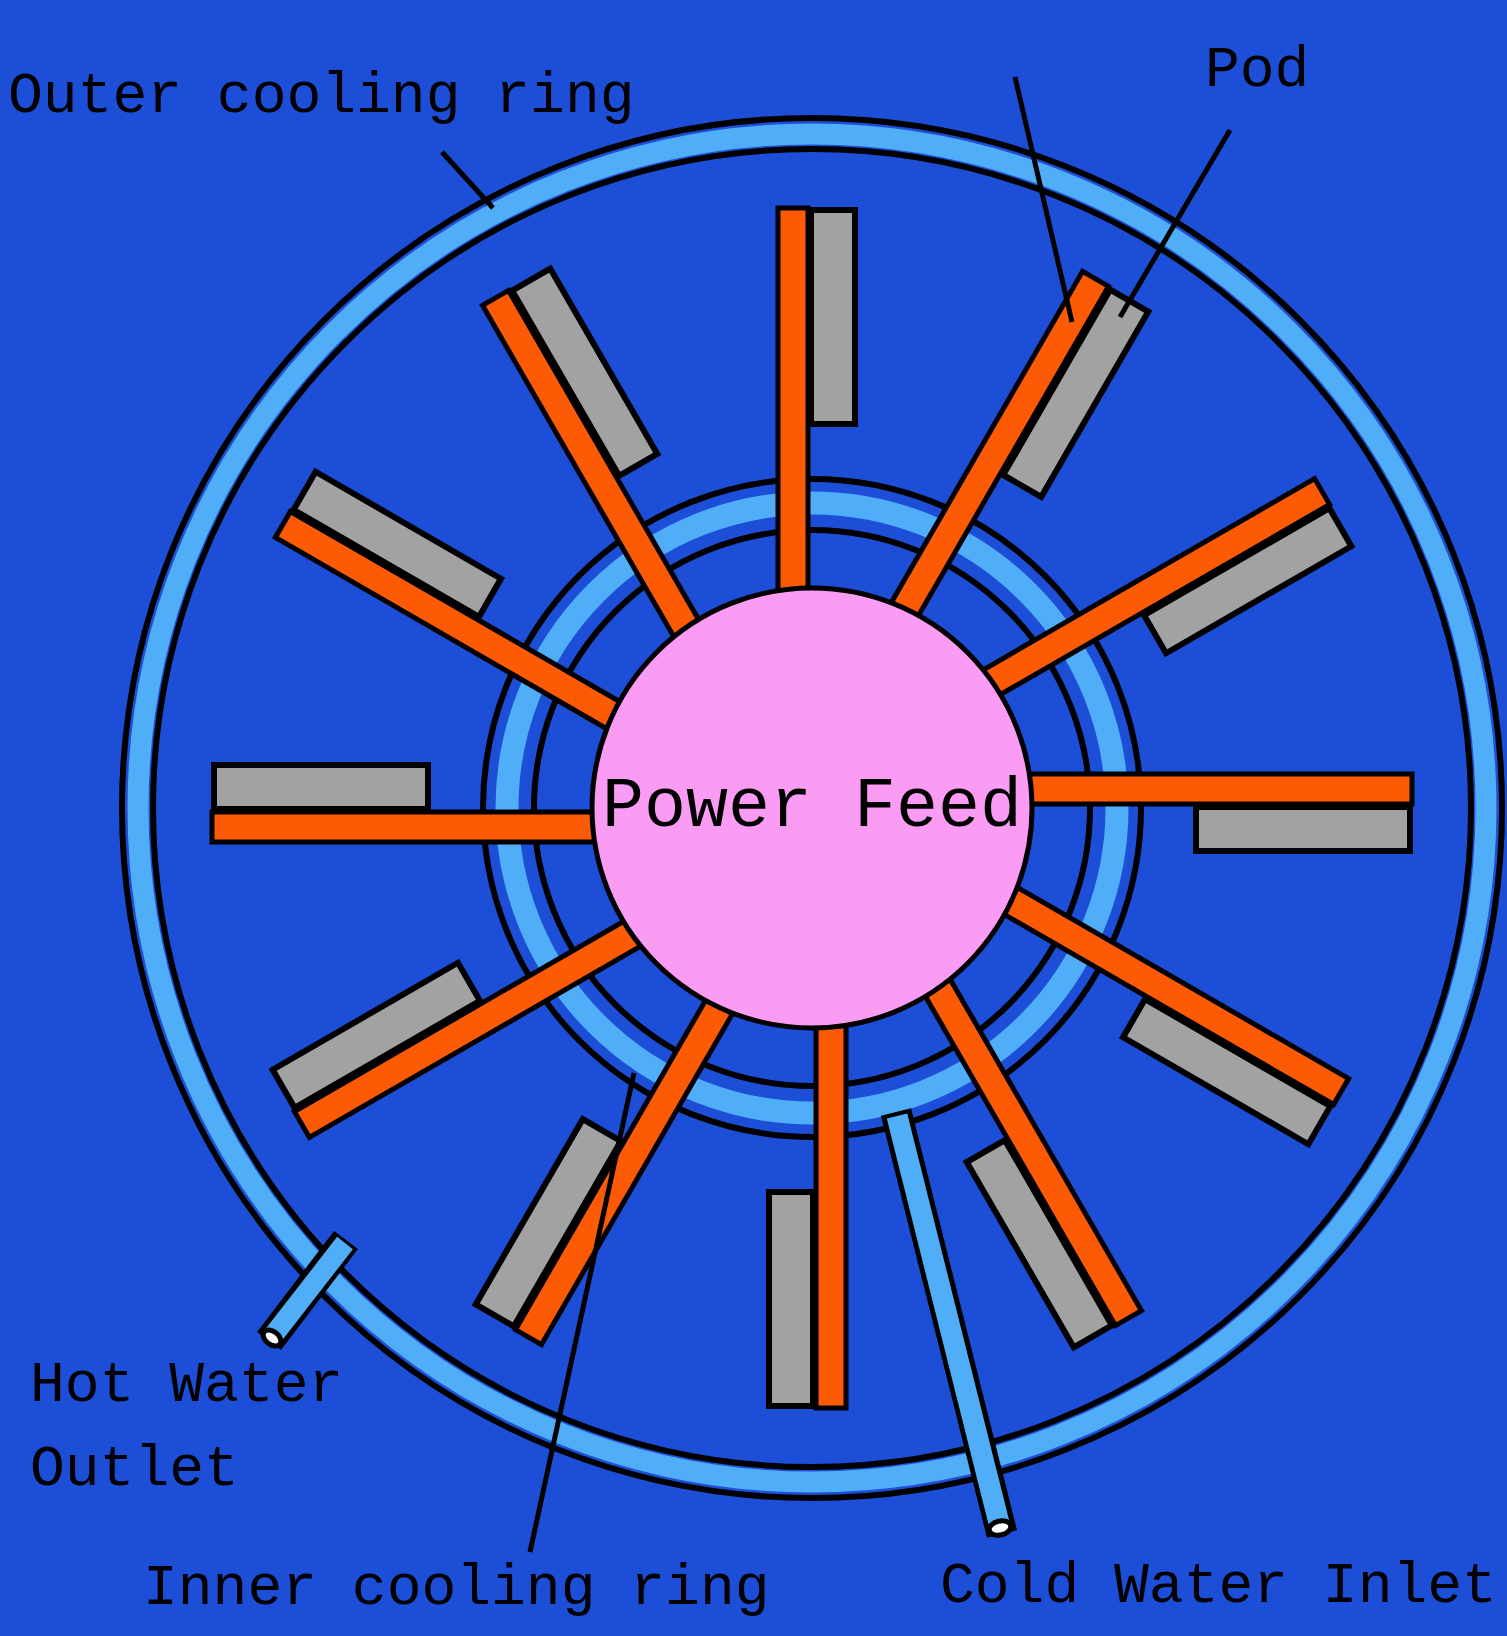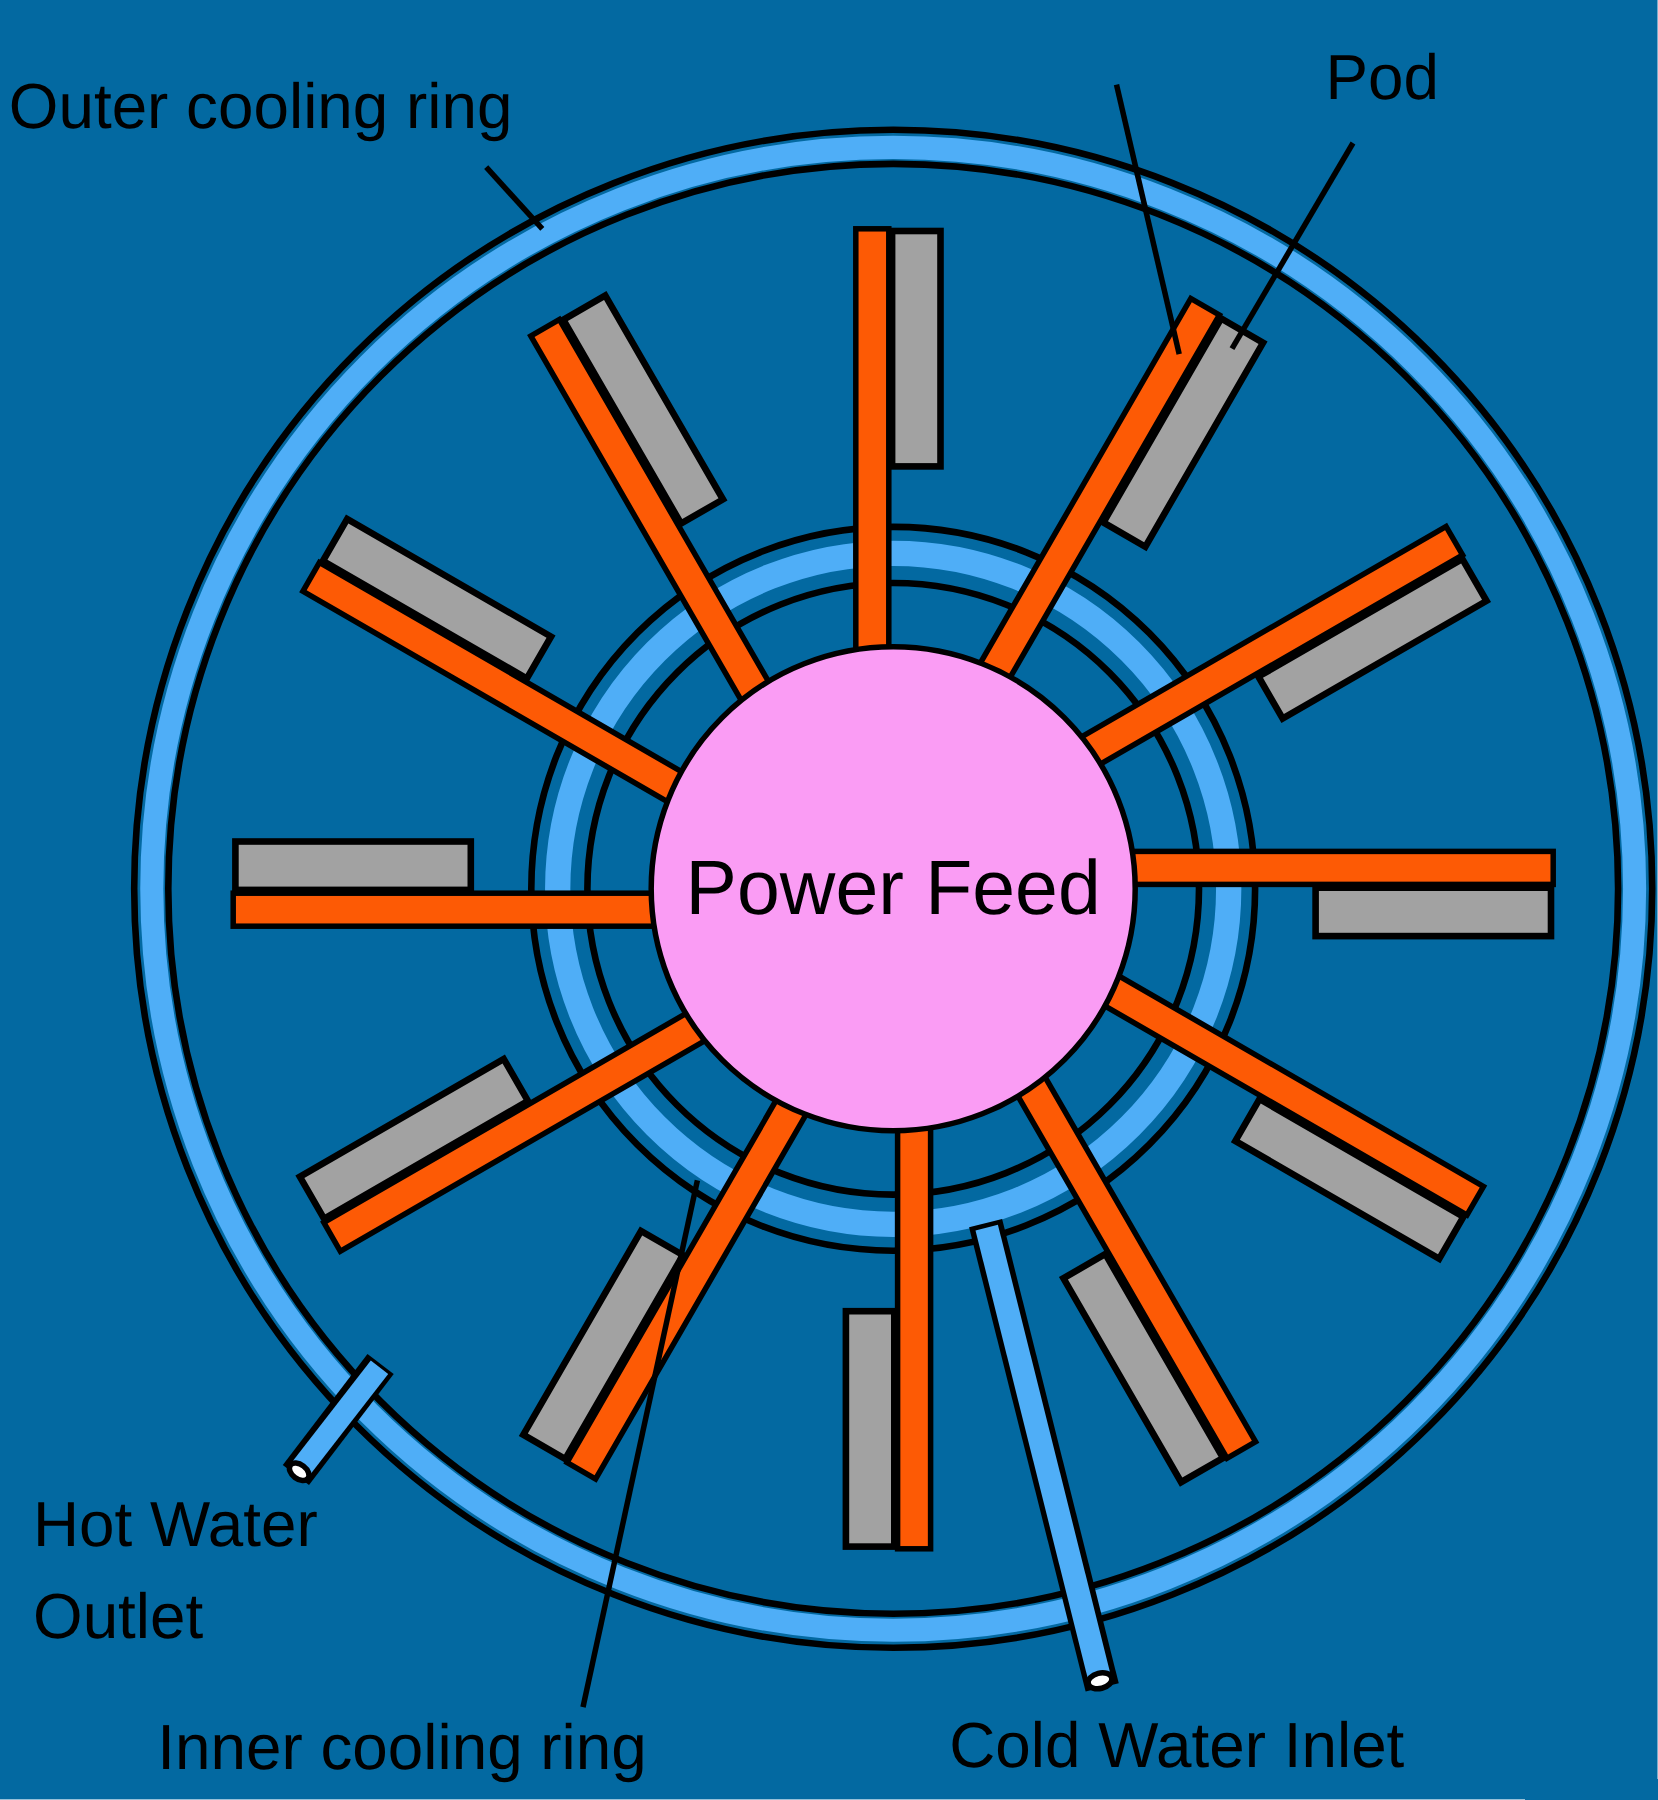--- a/index.html
+++ b/index.html
@@ -1,21 +1,21 @@
 <!DOCTYPE html>
 <html style="--c-water: #4FAEF7; --c-busbar: #FD5A05; --c-pod: #A2A2A2; --c-power: #FA9CF4; --c-outline: #000000;"><head>
 <meta charset="utf-8">
 <style>
   html, body { margin: 0; padding: 0; background: #ffffff; }
   #stage {
     position: relative;
     width: 1507px;
     height: 1636px;
-    background: #0369a1;
-    font-family: Liberation Sans, sans-serif;
+    background: #1d4ed8;
+    font-family: Liberation Mono, monospace;
     overflow: hidden;
   }
   #diagram-svg { position: absolute; left: 0; top: 0; }
 
   .ring-black { fill: none; stroke: var(--c-outline); }
   .ring-blue  { fill: none; stroke: var(--c-water); }
   .pipe-black { stroke: var(--c-outline); stroke-linecap: butt; }
   .pipe-blue  { stroke: var(--c-water);  stroke-linecap: butt; }
   .pipe-tip   { fill: #ffffff; stroke: var(--c-outline); stroke-width: 5; }
   .bus-bar-rect { fill: var(--c-busbar); stroke: var(--c-outline); stroke-width: 5; }
@@ -134,14 +134,14 @@
 
   <div class="lbl" id="lbl-pod" style="left:1205px; top:40px;">Pod</div>
 
   <div class="lbl" id="lbl-power-feed" style="left:812px; top:808px;">Power Feed</div>
 
   <div class="lbl" id="lbl-inner" style="left:143px; top:1558px;">Inner cooling ring</div>
 
   <div class="lbl" id="lbl-hot-water" style="left:30px; top:1344px;">Hot Water
 Outlet</div>
 
-  <div class="lbl" id="lbl-cold-water" style="left:863px; top:1556px;">Cold Water Inlet</div>
+  <div class="lbl" id="lbl-cold-water" style="left:940px; top:1556px;">Cold Water Inlet</div>
 </div>
 
 </body></html>

